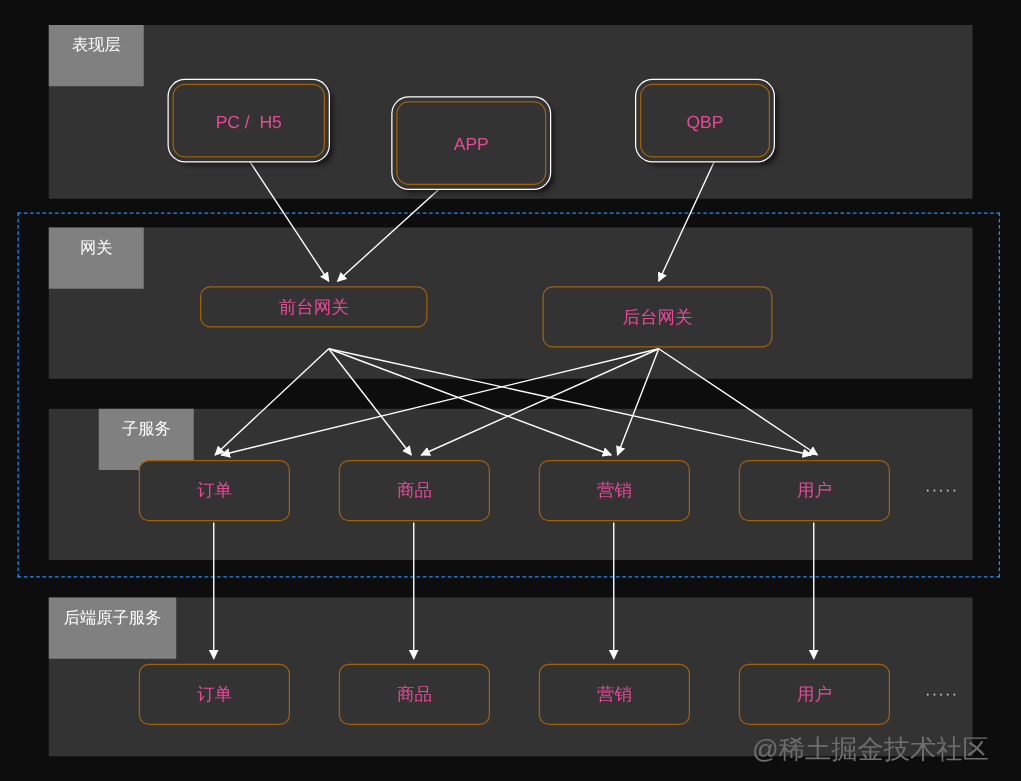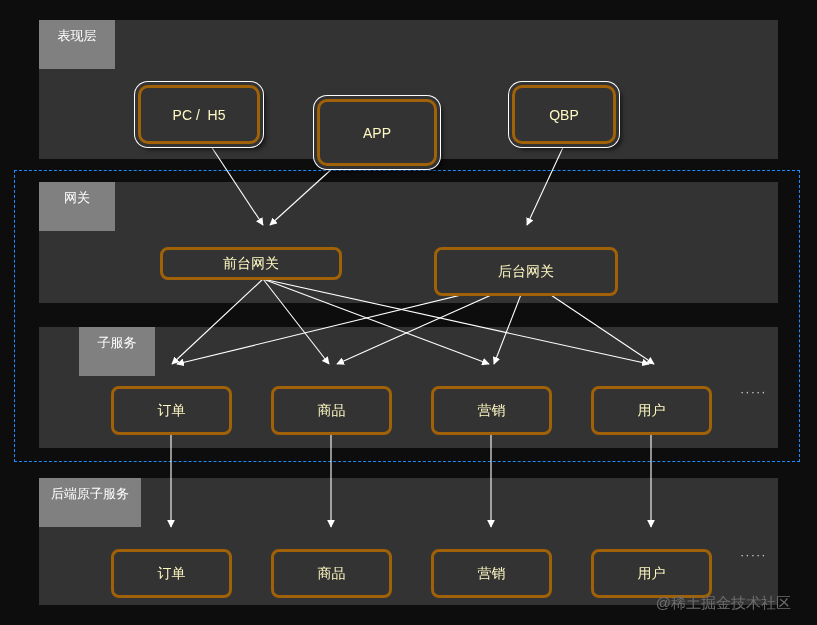--- a/index.html
+++ b/index.html
@@ -63,29 +63,28 @@
     border: 1px dashed #1a8cff;
     box-sizing: border-box;
     pointer-events: none;
   }
 
   
   .node {
     position: absolute;
     box-sizing: border-box;
     background: #333333;
-    border: 3px solid #a16207;
+    border: 1px solid #a16207;
     border-radius: 8px;
     display: flex;
     align-items: center;
     justify-content: center;
     font-size: 14px;
-    color: #fef9c3;
+    color: #ec4899;
     white-space: nowrap;
-    margin-top: 18px;
   }
   
   .node-double {
     border-radius: 10px;
     box-shadow: 0 0 0 3px #333333,
                 0 0 0 4px #ffffff,
                 4px 4px 4px 2px rgba(0,0,0,0.55);
   }
 
   
@@ -119,21 +118,21 @@
   }
   .ellipsis-sub  { left: 740px; top: 385px; }
   .ellipsis-atom { left: 740px; top: 548px; }
 
   
   .watermark {
     position: absolute;
     right: 26px;
     bottom: 12px;
     color: #6e6e6e;
-    font-size: 15px;
+    font-size: 21px;
     white-space: nowrap;
   }
 </style>
 </head>
 <body>
 
 <div class="panel panel-presentation"></div>
 <div class="panel panel-gateway"></div>
 <div class="panel panel-subservice"></div>
 <div class="panel panel-atomic"></div>

